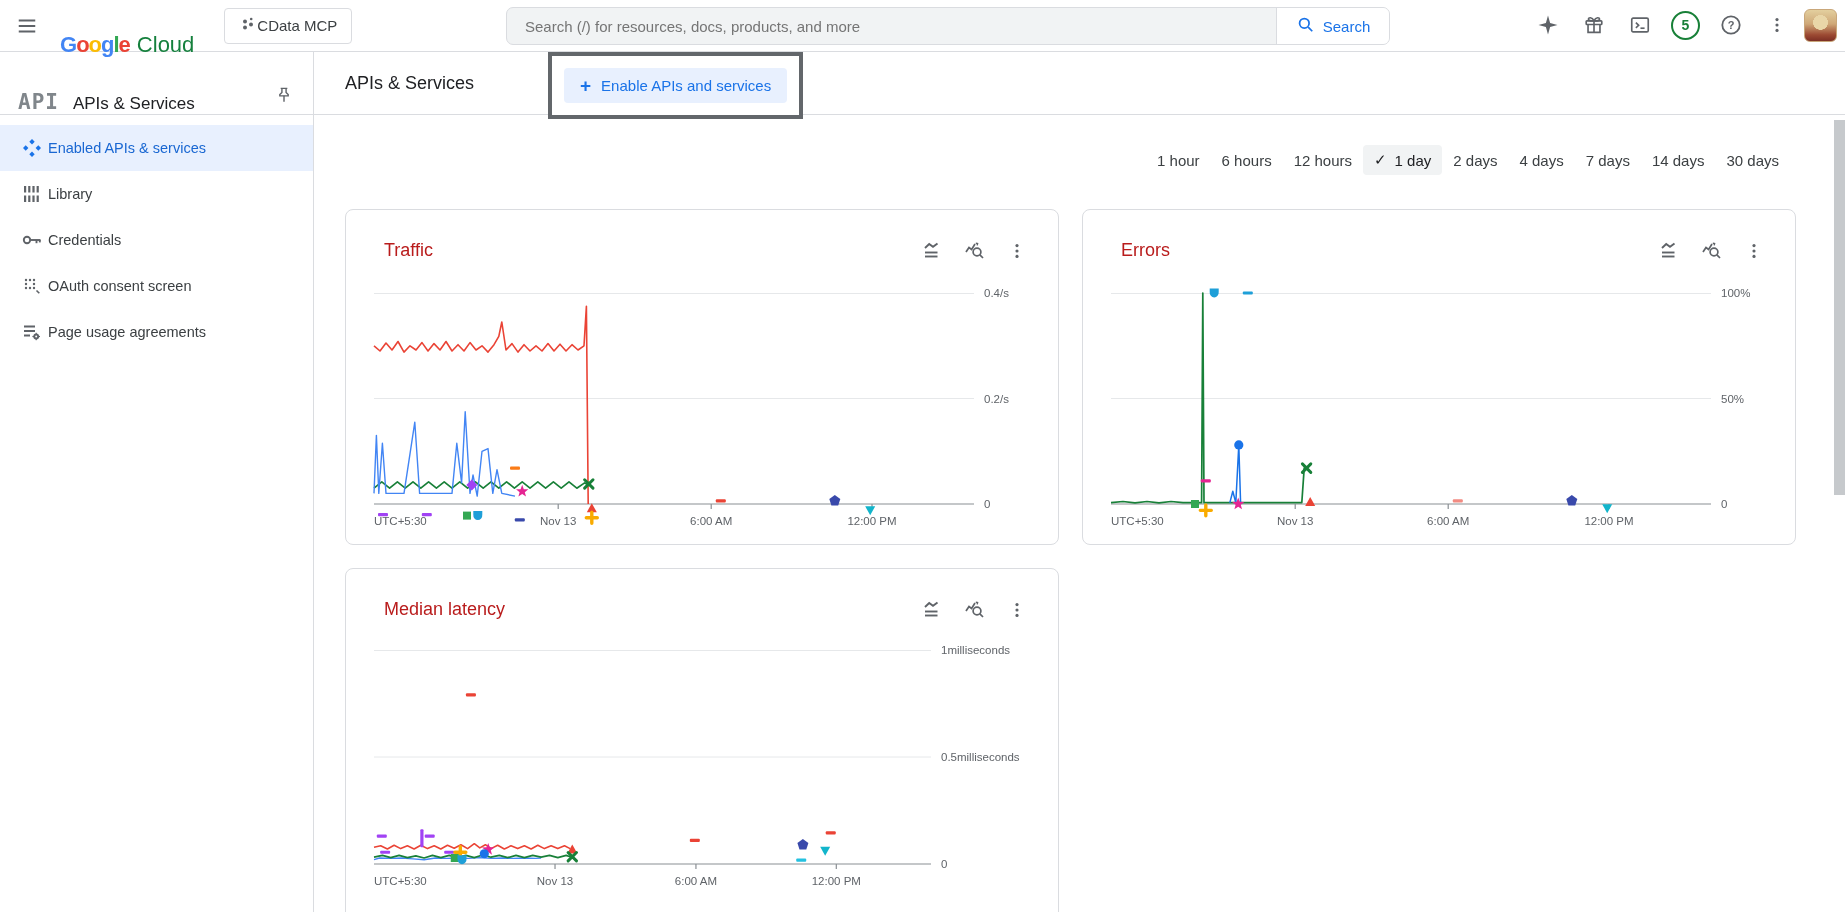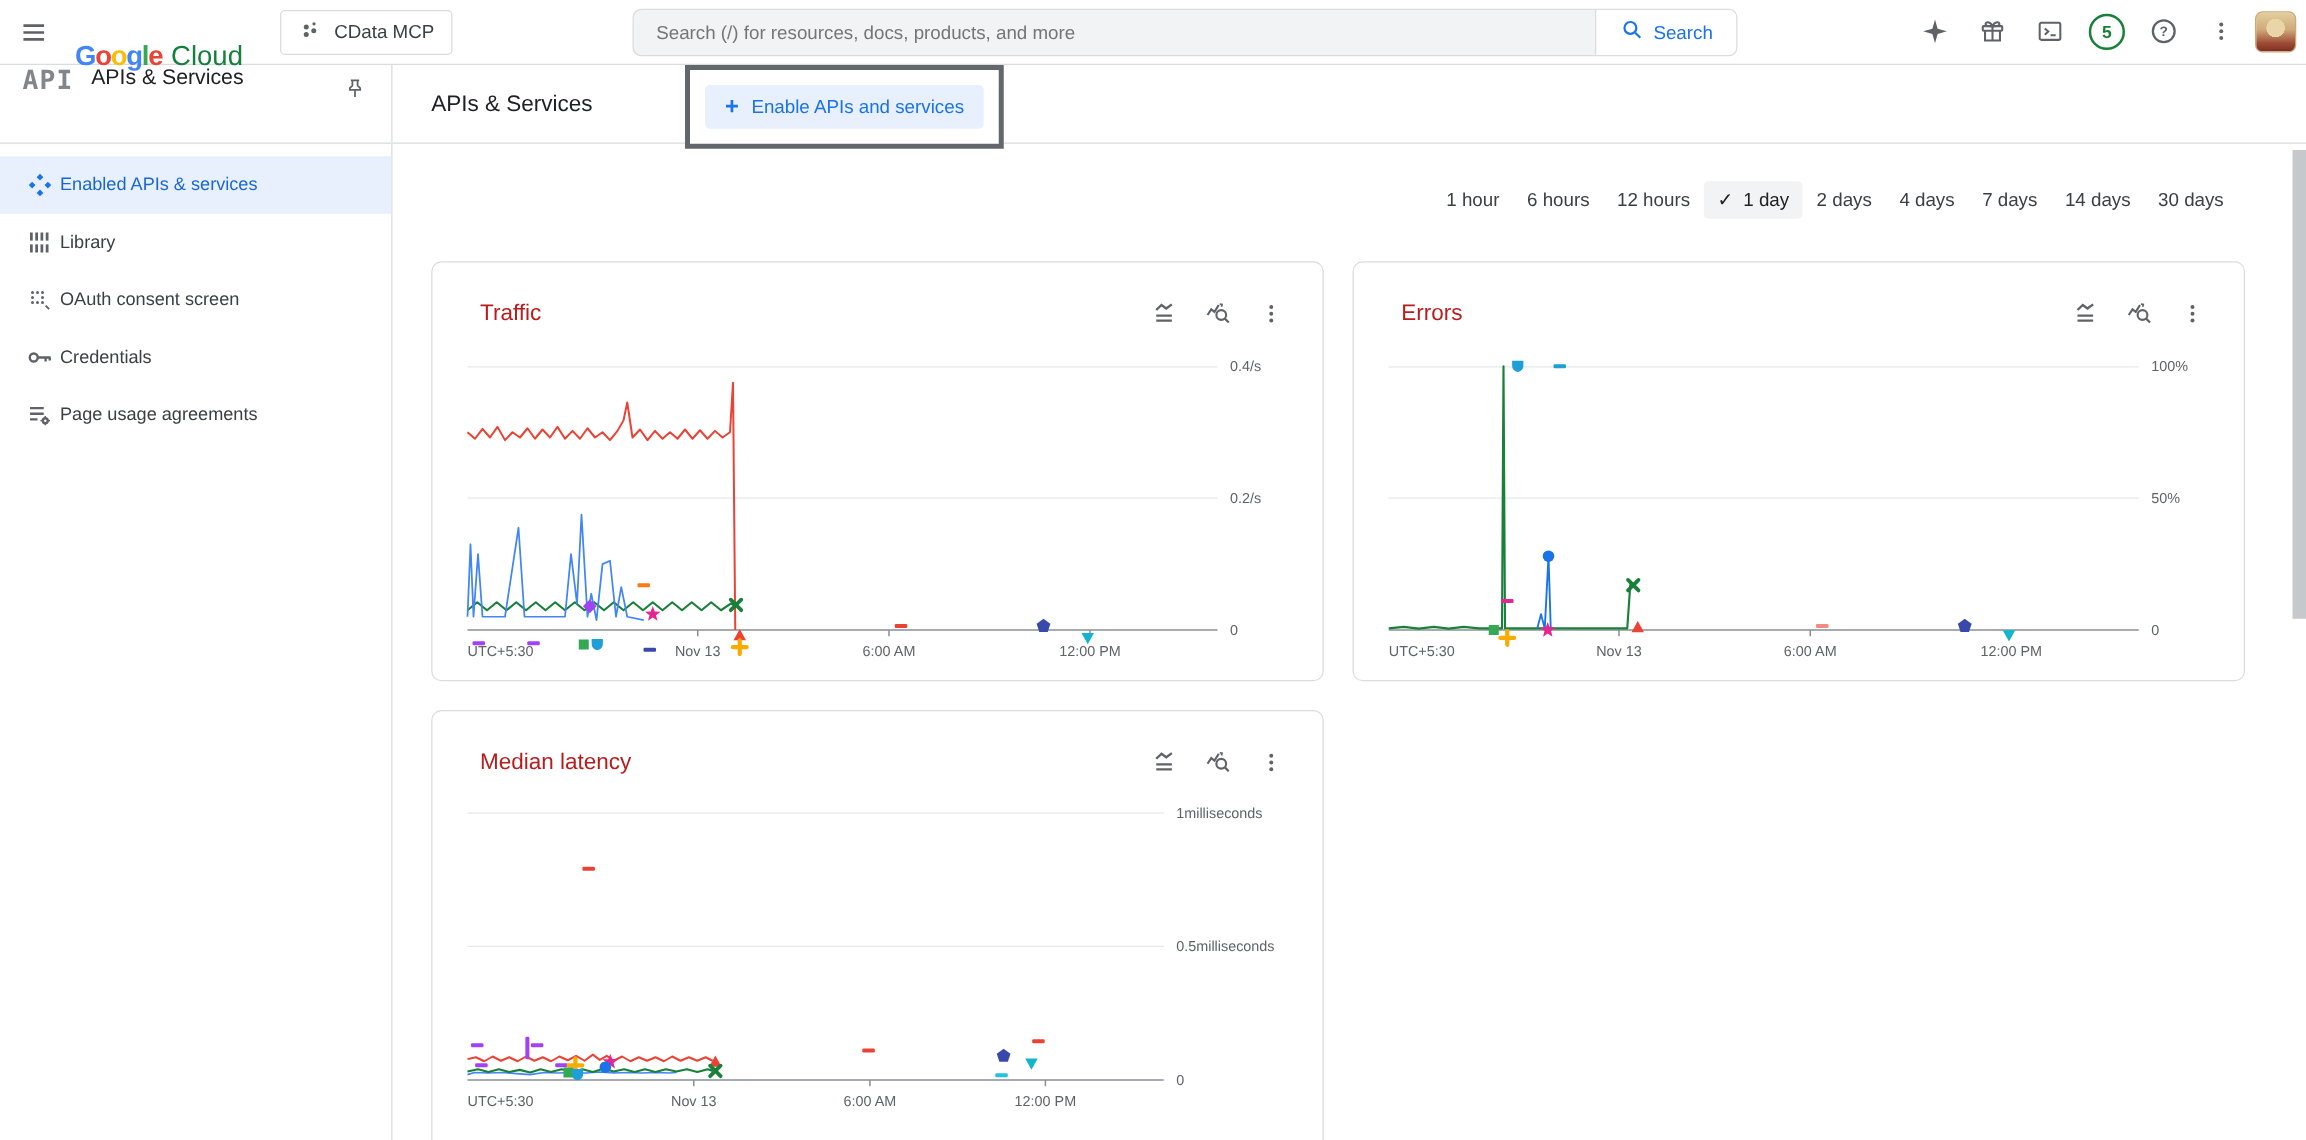--- a/index.html
+++ b/index.html
@@ -13,42 +13,42 @@
     display:flex; align-items:center; justify-content:center; cursor:pointer; color:#5f6368; flex:none; }
 
   
   .topbar { position:absolute; top:0; left:0; right:0; height:52px; background:#fff;
     border-bottom:1px solid #dadce0; display:flex; align-items:center; z-index:5; }
   .hamburger { margin-left:8px; }
   .glogo { margin-left:14px; font-size:22px; display:flex; align-items:baseline; cursor:pointer; }
   .glogo .gword { font-weight:bold; letter-spacing:-1px; }
   .glogo .cloud { color:#15803d; margin-left:7px;margin-top:39px; }
   .projbtn { margin-left:30px; height:36px; border:1px solid #dadce0; border-radius:4px;
-    display:flex; align-items:center; padding:0 14px; gap:10px; font-size:15px; color:#3c4043;
+    display:flex; align-items:center; padding:0 14px; font-size:15px; color:#3c4043;
     background:#fff; cursor:pointer; font-family:inherit; }
   .search { position:absolute; left:506px; top:7px; width:884px; height:38px;
     border:1px solid #dadce0; border-radius:7px; display:flex; overflow:hidden; background:#f1f3f4; }
   .search input { flex:1; border:none; outline:none; background:transparent; padding:0 18px;
     font-size:15px; color:#5f6368; font-family:inherit; }
   .search .sbtn { width:113px; background:#fff; border:none; border-left:1px solid #dadce0;
     display:flex; align-items:center; justify-content:center; gap:7px; color:#1a73e8;
     font-size:15px; cursor:pointer; font-family:inherit; }
   .top-right { position:absolute; right:8px; top:6px; display:flex; align-items:center; gap:8px; }
   .countbadge { width:29px; height:29px; border-radius:50%; border:2px solid #188038; color:#188038;
     display:flex; align-items:center; justify-content:center; font-size:14px; font-weight:bold;
     background:#fff; cursor:pointer; margin:0 4px; }
   .avatar { width:33px; height:33px; border-radius:6px; border:1px solid #c9a77a; cursor:pointer;
     background:
       radial-gradient(circle at 50% 40%, #e9d6a8 0 30%, transparent 31%),
       linear-gradient(180deg, #e3cf9e 0%, #cfa878 45%, #9c4a33 80%, #7c2f24 100%); }
 
   
   .row2 { position:absolute; top:52px; left:0; right:0; height:63px; background:#fff;
     border-bottom:1px solid #dadce0; display:flex; z-index:4; }
-  .sidehead { width:314px; flex:none; border-right:1px solid #dadce0; display:flex; align-items:flex-start; }
+  .sidehead { width:314px; flex:none; border-right:1px solid #dadce0; display:flex; align-items:flex-end; }
   .apilogo { margin-left:18px; font-family:"DejaVu Sans Mono", monospace; font-weight:bold;
     font-size:21px; color:#80868b; letter-spacing:1px; }
   .sidehead .t { margin-left:14px; font-size:17px; color:#202124; }
   .pin { margin-left:auto; margin-right:10px; }
   .pagehead { flex:1; position:relative; display:flex; align-items:center; }
   .pagehead .title { margin-left:31px; font-size:18px; color:#202124; }
   .annot { position:absolute; left:234px; top:0px; height:67px; border:4px solid #63676b;
     display:flex; align-items:center; padding:0 12px; background:#fff; z-index:6; }
   .enablebtn { display:flex; align-items:center; gap:10px; background:#e8f0fe; color:#1a73e8;
     font-size:15px; padding:9px 16px; border-radius:4px; border:none; cursor:pointer;
@@ -203,41 +203,41 @@
             <rect x="12.4" y="4" width="2.2" height="6.5"></rect>
             <rect x="16.6" y="4" width="2.2" height="6.5"></rect>
             <rect x="4" y="13.5" width="2.2" height="6.5"></rect>
             <rect x="8.2" y="13.5" width="2.2" height="6.5"></rect>
             <rect x="12.4" y="13.5" width="2.2" height="6.5"></rect>
             <rect x="16.6" y="13.5" width="2.2" height="6.5"></rect>
           </svg></span>
         <span>Library</span>
       </div>
       <div class="nav-item">
+        <span class="nicon"><svg width="24" height="24" viewBox="0 0 24 24" fill="none" stroke="currentColor" stroke-width="1.9">
+            <circle cx="7" cy="12" r="3.2"></circle>
+            <path d="M10.2 12H20.5"></path>
+            <path d="M16.5 12v3.2"></path>
+            <path d="M19.8 12v2.4"></path>
+          </svg></span>
+        <span>Credentials</span>
+      </div>
+      <div class="nav-item">
         <span class="nicon"><svg width="24" height="24" viewBox="0 0 24 24" fill="currentColor">
             <circle cx="6" cy="6" r="1.2"></circle>
             <circle cx="10" cy="6" r="1.2"></circle>
             <circle cx="14" cy="6" r="1.2"></circle>
             <circle cx="6" cy="10" r="1.2"></circle>
             <circle cx="6" cy="14" r="1.2"></circle>
             <circle cx="10" cy="14" r="1.2"></circle>
             <circle cx="14" cy="14" r="1.2"></circle>
             <circle cx="14" cy="10" r="1.2"></circle>
             <path d="M16.5 16.5l2.8 2.8" stroke="currentColor" stroke-width="1.6"></path>
           </svg></span>
         <span>OAuth consent screen</span>
-      </div>
-      <div class="nav-item">
-        <span class="nicon"><svg width="24" height="24" viewBox="0 0 24 24" fill="none" stroke="currentColor" stroke-width="1.9">
-            <circle cx="7" cy="12" r="3.2"></circle>
-            <path d="M10.2 12H20.5"></path>
-            <path d="M16.5 12v3.2"></path>
-            <path d="M19.8 12v2.4"></path>
-          </svg></span>
-        <span>Credentials</span>
       </div>
       <div class="nav-item">
         <span class="nicon"><svg width="24" height="24" viewBox="0 0 24 24">
             <g fill="none" stroke="currentColor" stroke-width="1.9">
               <path d="M4 6.5h11M4 11h11M4 15.5h6"></path>
             </g>
             <g fill="currentColor">
               <circle cx="16.2" cy="16.5" r="2.9"></circle>
               <circle cx="16.2" cy="16.5" r="1" fill="#fff"></circle>
               <rect x="15.6" y="12.8" width="1.2" height="1.6"></rect>

